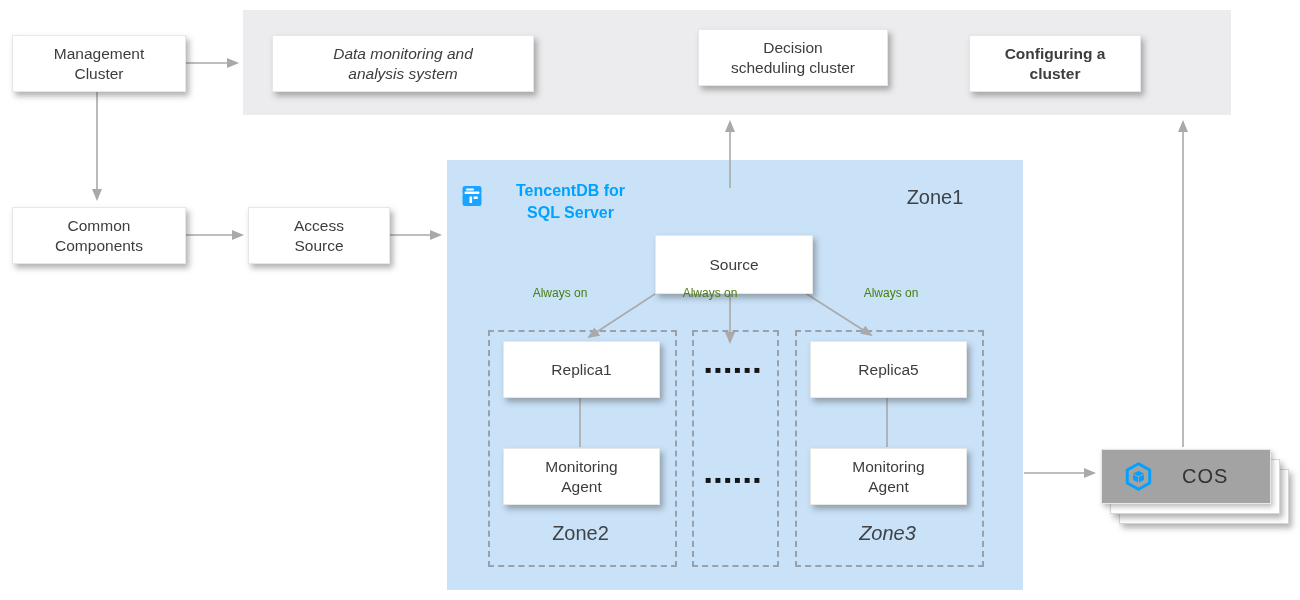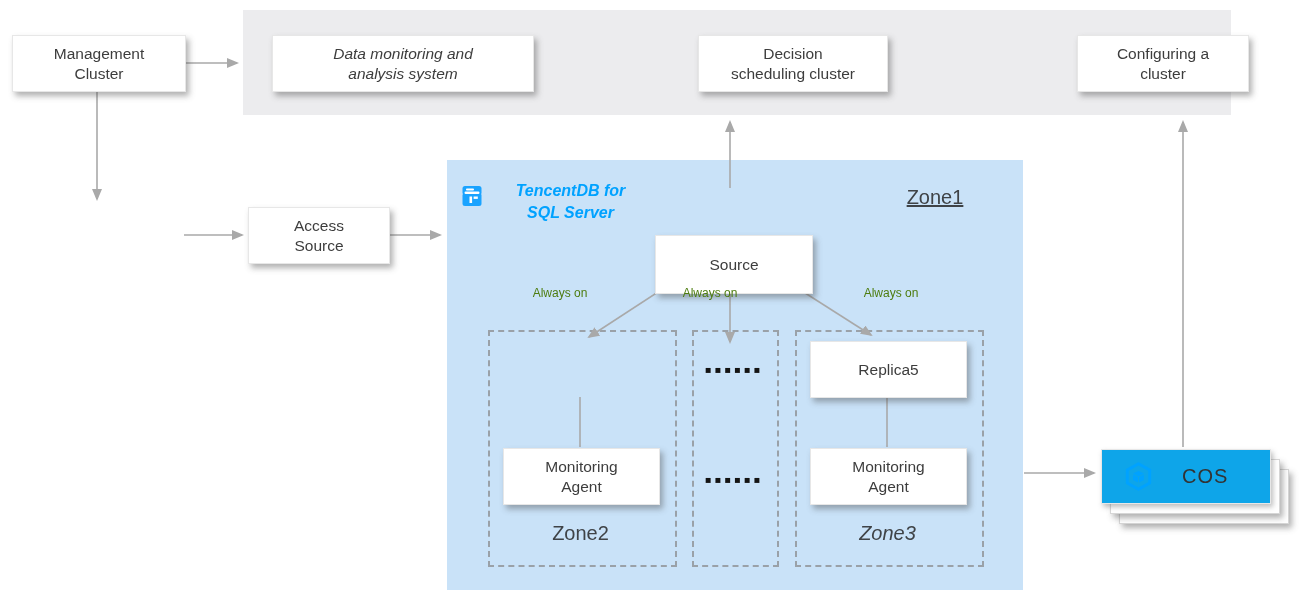--- a/index.html
+++ b/index.html
@@ -12,60 +12,60 @@
 
   
   .node{position:absolute;background:#ffffff;border:1px solid #e7e7e7;
     box-shadow:3px 4px 6px rgba(70,70,70,.42);display:flex;align-items:center;justify-content:center;
     text-align:center;color:#3d3d3d;font-size:15.5px;line-height:1.28;z-index:4;white-space:pre-line;}
 
   .n-mgmt{left:12px;top:35px;width:172px;height:55px;}
   .n-common{left:12px;top:207px;width:172px;height:55px;}
   .n-gateway{left:248px;top:207px;width:140px;height:55px;}
   .n-datamon{left:272px;top:35px;width:260px;height:55px;font-style:italic;}
-  .n-decision{left:698px;top:35px;width:188px;height:55px;}
-  .n-config{left:1077px;top:35px;width:170px;height:55px;}
+  .n-decision{left:698px;top:29px;width:188px;height:55px;}
+  .n-config{left:969px;top:35px;width:170px;height:55px;font-weight:bold;}
   .n-source{left:655px;top:190px;width:156px;height:57px;margin-top:45px;}
   .n-replica1{left:503px;top:341px;width:155px;height:55px;}
   .n-monitor1{left:503px;top:448px;width:155px;height:55px;}
   .n-replica5{left:810px;top:341px;width:155px;height:55px;}
   .n-monitor2{left:810px;top:448px;width:155px;height:55px;}
 
   
   .dash{position:absolute;border:2px dashed #9aa1a8;z-index:2;}
   .z2{left:488px;top:330px;width:185px;height:233px;}
   .zm{left:692px;top:330px;width:83px;height:233px;}
   .z3{left:795px;top:330px;width:185px;height:233px;}
 
   
   .lbl{position:absolute;color:#44484c;z-index:5;text-align:center;}
   .zone-big{font-size:20px;color:#3f4347;}
-  .l-zone1{left:890px;top:186px;width:90px;text-decoration:underline;}
+  .l-zone1{left:890px;top:186px;width:90px;}
   .l-zone2{left:488px;top:522px;width:185px;}
   .l-zone3{left:795px;top:522px;width:185px;font-style:italic;}
   .always{position:absolute;width:110px;color:#4d7c0f;font-size:12px;text-align:center;z-index:5;}
   .a-left{left:505px;top:286px;}
   .a-mid{left:655px;top:286px;}
   .a-right{left:836px;top:286px;}
 
   .tdb{position:absolute;left:498px;top:180px;width:145px;color:#00a2ff;font-size:16px;
-    line-height:1.35;text-align:center;z-index:5;white-space:pre-line;font-weight:bold;font-style:italic;}
+    line-height:1.35;text-align:center;z-index:5;white-space:pre-line;font-weight:bold;}
   .tdb-icon{position:absolute;left:459px;top:184px;width:26px;height:26px;z-index:5;}
 
   .dots{position:absolute;width:70px;text-align:center;z-index:5;color:#141414;
     font-family:"DejaVu Sans",sans-serif;font-size:10px;letter-spacing:3px;}
   .d1{left:699px;top:364px;}
   .d2{left:699px;top:474px;}
 
   
   .cos-sheet{position:absolute;background:#ffffff;border:1px solid #d6d6d6;
     box-shadow:3px 4px 6px rgba(70,70,70,.42);z-index:3;}
   .cs1{left:1110px;top:459px;width:168px;height:53px;}
   .cs2{left:1119px;top:469px;width:168px;height:53px;}
-  .cos-box{position:absolute;left:1101px;top:449px;width:168px;height:53px;background:#0ea5e9;
+  .cos-box{position:absolute;left:1101px;top:449px;width:168px;height:53px;background:#a3a3a3;
     border:1px solid #e7e7e7;box-shadow:2px 3px 5px rgba(70,70,70,.35);display:flex;
     align-items:center;z-index:4;}
   .cos-box .cos-label{font-size:20px;color:#333;letter-spacing:1px;margin-left:28px;}
   .cos-box svg{margin-left:21px;}
 
   
   svg.wires{position:absolute;left:0;top:0;width:1300px;height:600px;z-index:3;pointer-events:none;}
   svg.wires line{stroke:#a9a9a9;stroke-width:1.6;}
 </style>
 </head>
@@ -98,20 +98,22 @@
     <line x1="1024" y1="473" x2="1094" y2="473" marker-end="url(#ae)"></line>
     <line x1="724" y1="249" x2="589" y2="337" marker-start="url(#as)" marker-end="url(#ae)"></line>
     <line x1="736" y1="249" x2="871" y2="335" marker-start="url(#as)" marker-end="url(#ae)"></line>
     <line x1="730" y1="248" x2="730" y2="342" marker-end="url(#ae)"></line>
     <line x1="580" y1="397" x2="580" y2="447"></line>
     <line x1="887" y1="397" x2="887" y2="447"></line>
   </svg>
 
   <div class="node n-mgmt">Management
 Cluster</div>
+  <div class="node n-common">Common
+Components</div>
   <div class="node n-gateway">Access
 Source</div>
   <div class="node n-datamon">Data monitoring and
 analysis system</div>
   <div class="node n-decision">Decision
 scheduling cluster</div>
   <div class="node n-config">Configuring a
 cluster</div>
 
   <svg class="tdb-icon" viewBox="0 0 26 26">
@@ -125,20 +127,21 @@
   <div class="tdb">TencentDB for
 SQL Server</div>
   <div class="lbl zone-big l-zone1">Zone1</div>
 
   <div class="node n-source">Source</div>
 
   <div class="always a-left">Always on</div>
   <div class="always a-mid">Always on</div>
   <div class="always a-right">Always on</div>
 
+  <div class="node n-replica1">Replica1</div>
   <div class="node n-monitor1">Monitoring
 Agent</div>
   <div class="node n-replica5">Replica5</div>
   <div class="node n-monitor2">Monitoring
 Agent</div>
 
   <div class="dots d1">▪▪▪▪▪▪</div>
   <div class="dots d2">▪▪▪▪▪▪</div>
 
   <div class="lbl zone-big l-zone2">Zone2</div>

